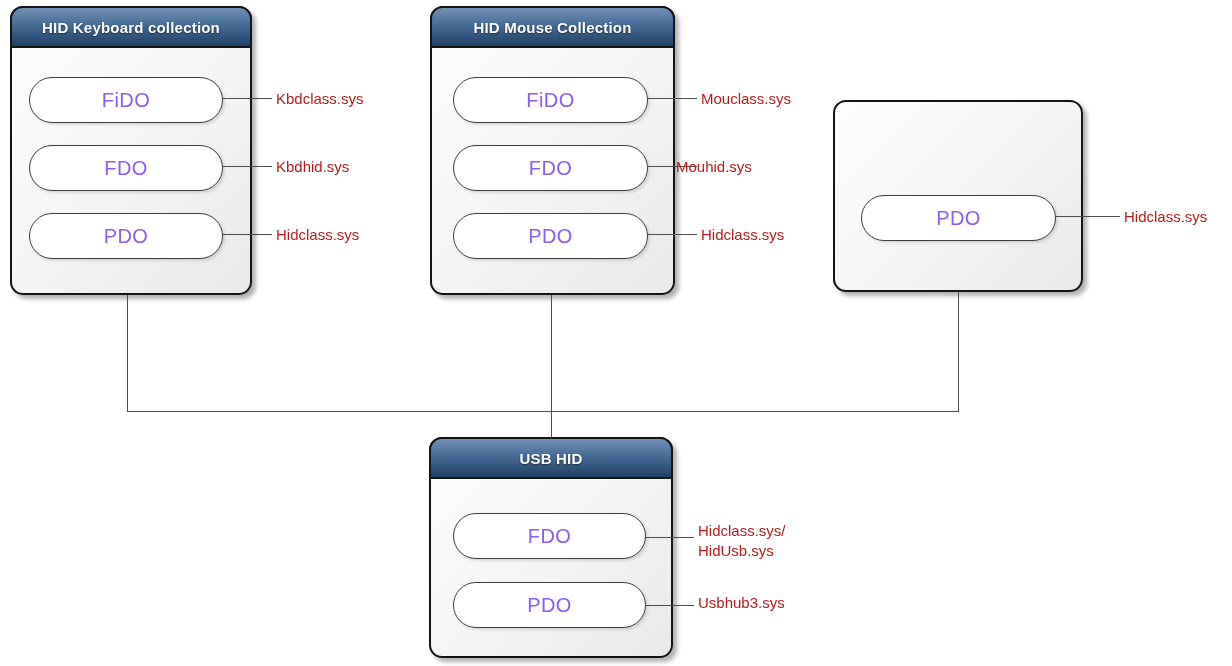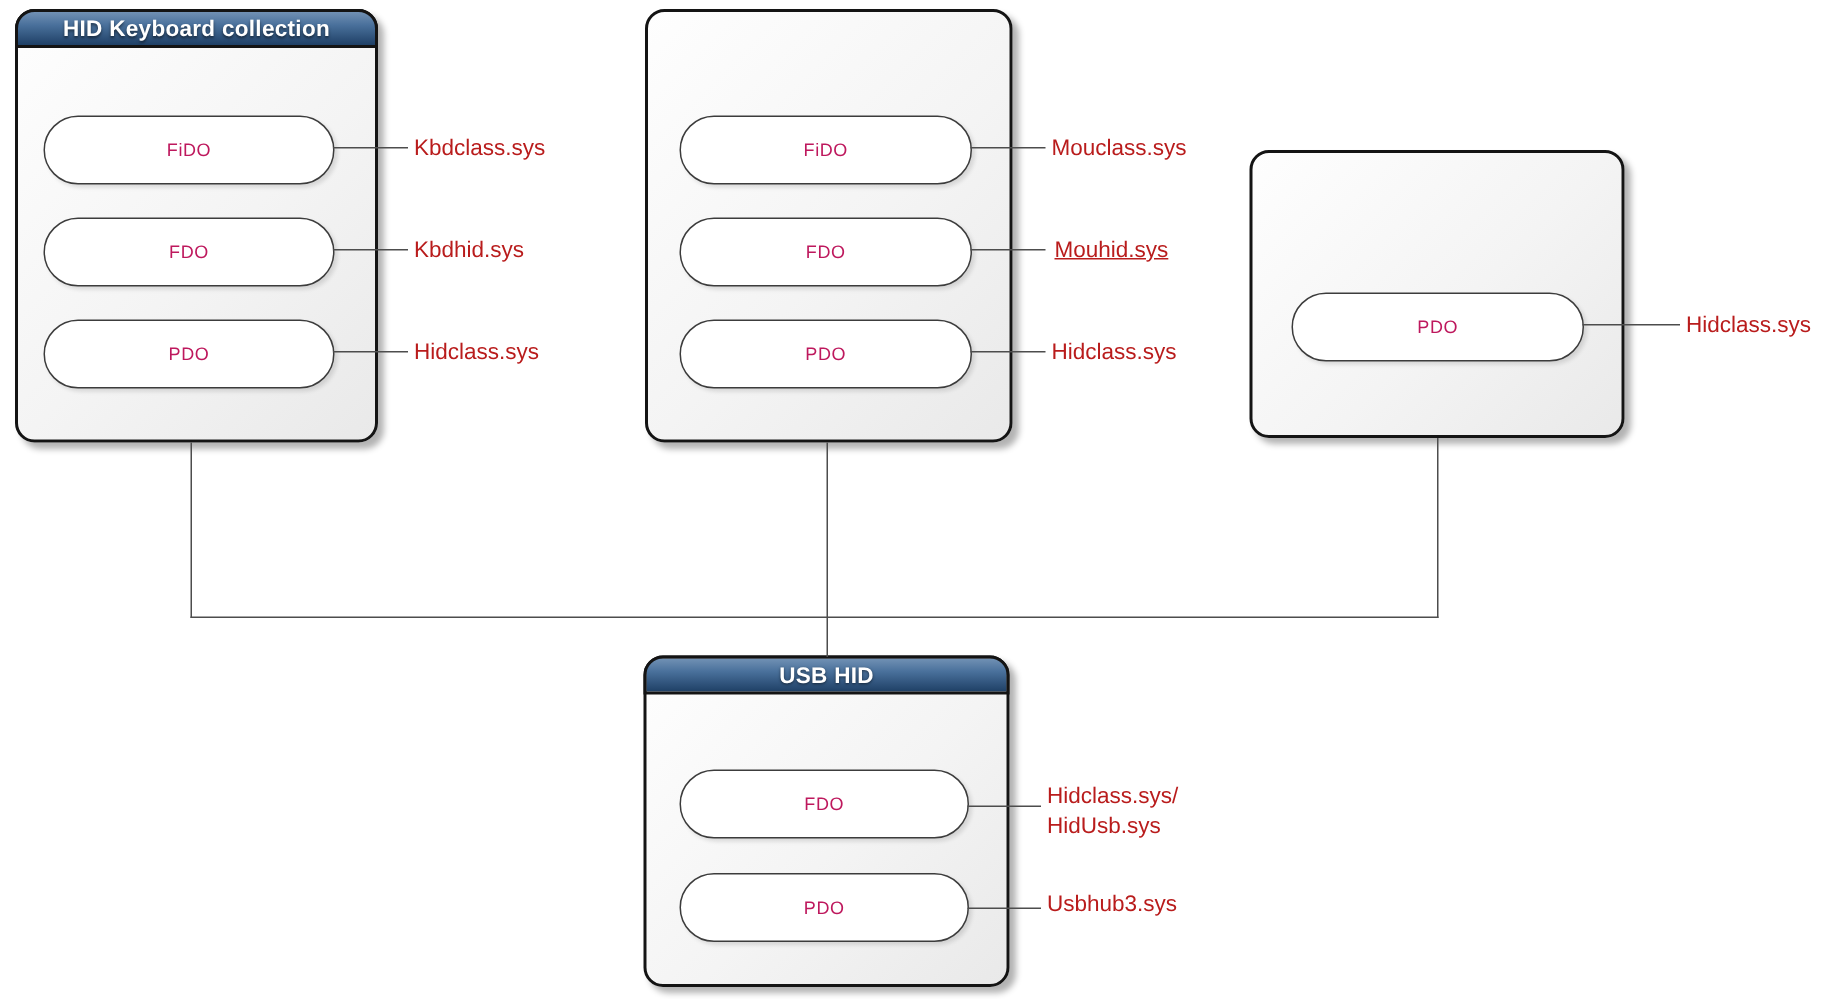--- a/index.html
+++ b/index.html
@@ -16,21 +16,21 @@
   
   .card {
     position: absolute;
     border: 2px solid #141414;
     border-radius: 13px;
     background: linear-gradient(135deg, #fefefe 0%, #f4f4f4 55%, #e9e9e9 100%);
     box-shadow: 4px 4px 4px rgba(0,0,0,0.30);
   }
   .card-header {
     position: absolute; left: -2px; top: -2px; right: -2px;
-    height: 26px;
+    height: 42px;
     border: 2px solid #141414;
     border-radius: 13px 13px 0 0;
     background: linear-gradient(180deg, #7191b4 0%, #49709b 40%, #1f4066 100%);
     display: flex; align-items: center; justify-content: center;
   }
   .card-title {
     color: #ffffff; font-weight: bold; font-size: 15px;
     text-shadow: 0 1px 2px rgba(0,0,0,0.55);
     letter-spacing: 0.2px;
   }
@@ -38,21 +38,21 @@
   .pill {
     position: absolute;
     height: 46px;
     border: 1px solid #3c3c3c;
     border-radius: 23px;
     background: #ffffff;
     box-shadow: 2px 2px 3px rgba(0,0,0,0.12);
     display: flex; align-items: center; justify-content: center;
   }
   .pill span {
-    font-size: 12px; color: #be185d; letter-spacing: 0.4px;
+    font-size: 20px; color: #8b5cf6; letter-spacing: 0.4px;
   }
   
   .line {
     position: absolute;
     background: #4d4d4d;
   }
   .line.h { height: 1px; }
   .line.v { width: 1px; }
   .stub { position: absolute; height: 1px; background: #4d4d4d; }
   
@@ -85,36 +85,39 @@
   </div>
 
   <div class="stub" style="left:222px; top:98px; width:50px;"></div>
   <div class="stub" style="left:222px; top:166px; width:50px;"></div>
   <div class="stub" style="left:222px; top:234px; width:50px;"></div>
   <div class="driver-label" style="left:276px; top:99px;">Kbdclass.sys</div>
   <div class="driver-label" style="left:276px; top:167px;">Kbdhid.sys</div>
   <div class="driver-label" style="left:276px; top:235px;">Hidclass.sys</div>
 
   <div class="card" style="left:430px; top:6px; width:245px; height:289px;">
+    <div class="card-header">
+      <span class="card-title">HID Mouse Collection</span>
+    </div>
     <div class="pill" style="left:21px; top:69px; width:195px;">
       <span>FiDO</span>
     </div>
     <div class="pill" style="left:21px; top:137px; width:195px;">
       <span>FDO</span>
     </div>
     <div class="pill" style="left:21px; top:205px; width:195px;">
       <span>PDO</span>
     </div>
   </div>
 
   <div class="stub" style="left:647px; top:98px; width:50px;"></div>
   <div class="stub" style="left:647px; top:166px; width:50px;"></div>
   <div class="stub" style="left:647px; top:234px; width:50px;"></div>
   <div class="driver-label" style="left:701px; top:99px;">Mouclass.sys</div>
-  <div class="driver-label" style="left:703px; top:167px;text-decoration:underline;">Mouhid.sys</div>
+  <div class="driver-label" style="left:676px; top:167px;">Mouhid.sys</div>
   <div class="driver-label" style="left:701px; top:235px;">Hidclass.sys</div>
 
   <div class="card" style="left:833px; top:100px; width:250px; height:192px;">
     <div class="pill" style="left:26px; top:93px; width:195px;">
       <span>PDO</span>
     </div>
   </div>
 
   <div class="stub" style="left:1055px; top:216px; width:65px;"></div>
   <div class="driver-label" style="left:1124px; top:217px;">Hidclass.sys</div>

